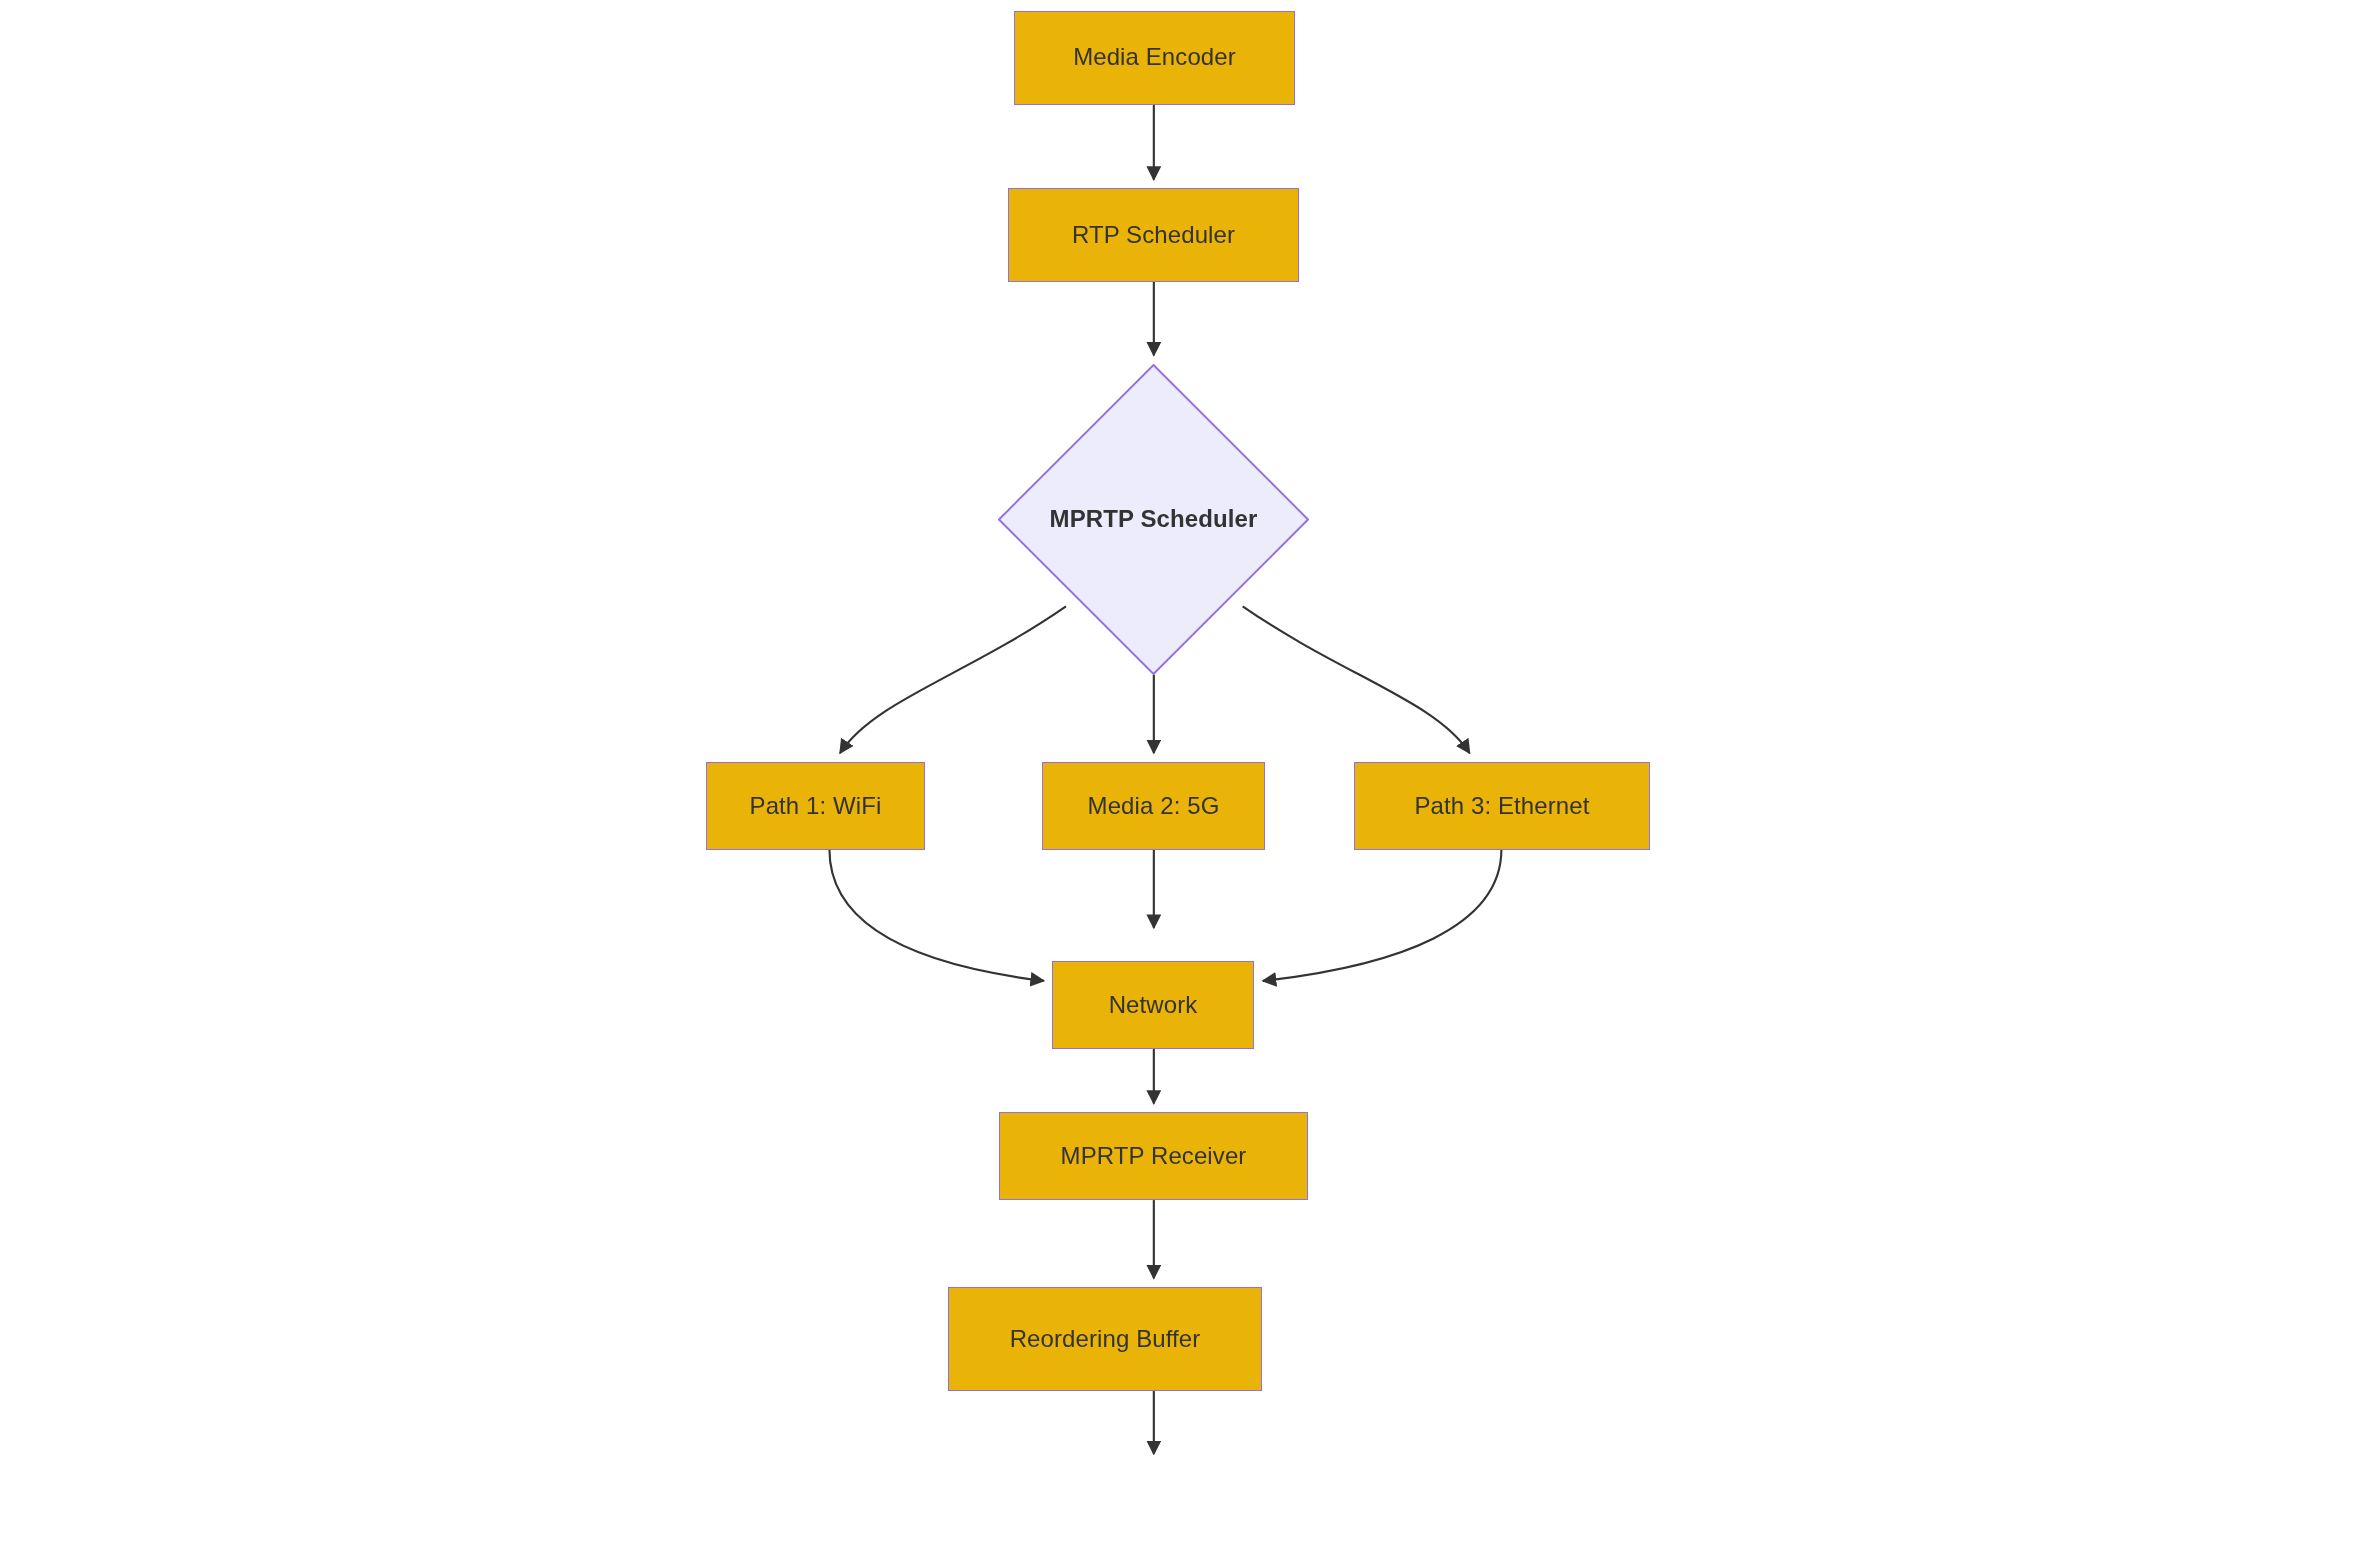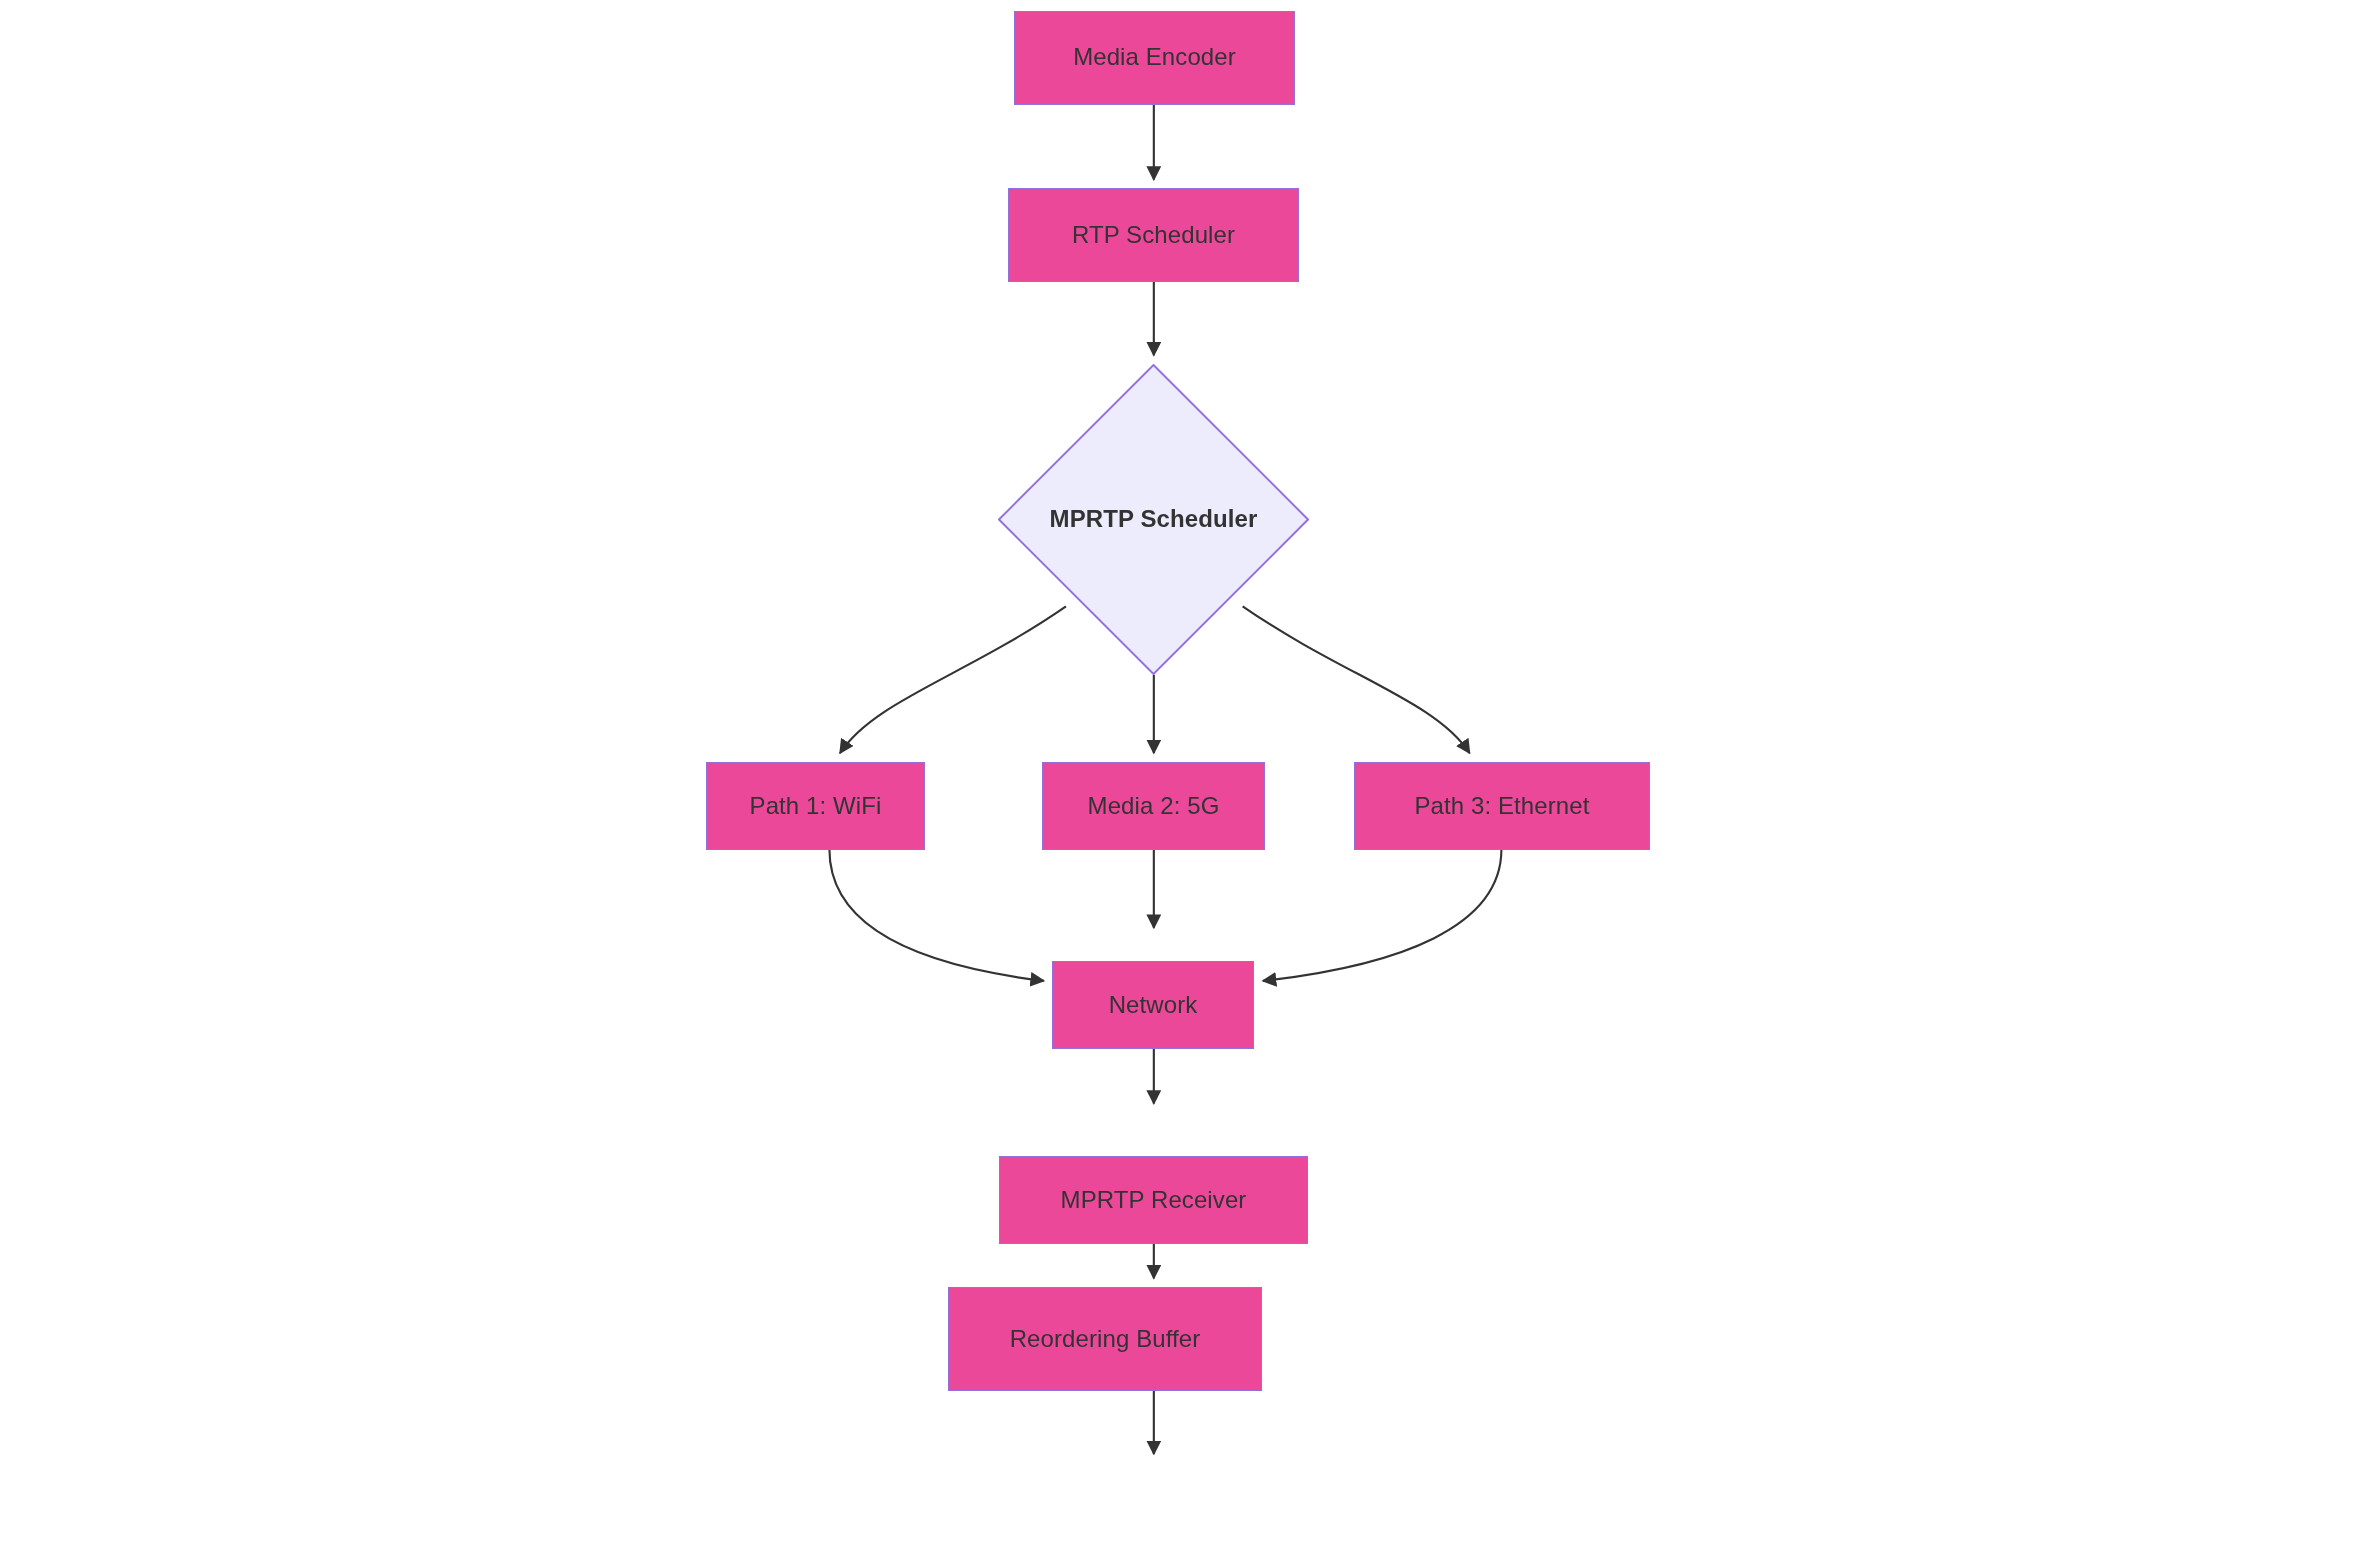--- a/index.html
+++ b/index.html
@@ -26,21 +26,21 @@
     width: 2354px;
     height: 1566px;
     pointer-events: none;
   }
   .node {
     position: absolute;
     box-sizing: border-box;
     display: flex;
     align-items: center;
     justify-content: center;
-    background: #ec4899;
+    background: #eab308;
     border: 1.9px solid #9370db;
     color: #333333;
     font-size: 24px;
     line-height: 1.2;
     letter-spacing: 0.1px;
     white-space: nowrap;
     z-index: 2;
   }
   .node-label {
     color: #333333;
@@ -126,21 +126,21 @@
   </div>
 
   <div class="node" style="left: 1354px; top: 762px; width: 296px; height: 88px;">
     <span class="node-label">Path 3: Ethernet</span>
   </div>
 
   <div class="node" style="left: 1052px; top: 937px; width: 202px; height: 88px; margin-top: 24px;">
     <span class="node-label">Network</span>
   </div>
 
-  <div class="node" style="left: 999px; top: 1112px; width: 309px; height: 88px; margin-top: 44px;">
+  <div class="node" style="left: 999px; top: 1112px; width: 309px; height: 88px;">
     <span class="node-label">MPRTP Receiver</span>
   </div>
 
   <div class="node" style="left: 948px; top: 1287px; width: 314px; height: 104px;">
     <span class="node-label">Reordering Buffer</span>
   </div>
 
 
 </div>
 

